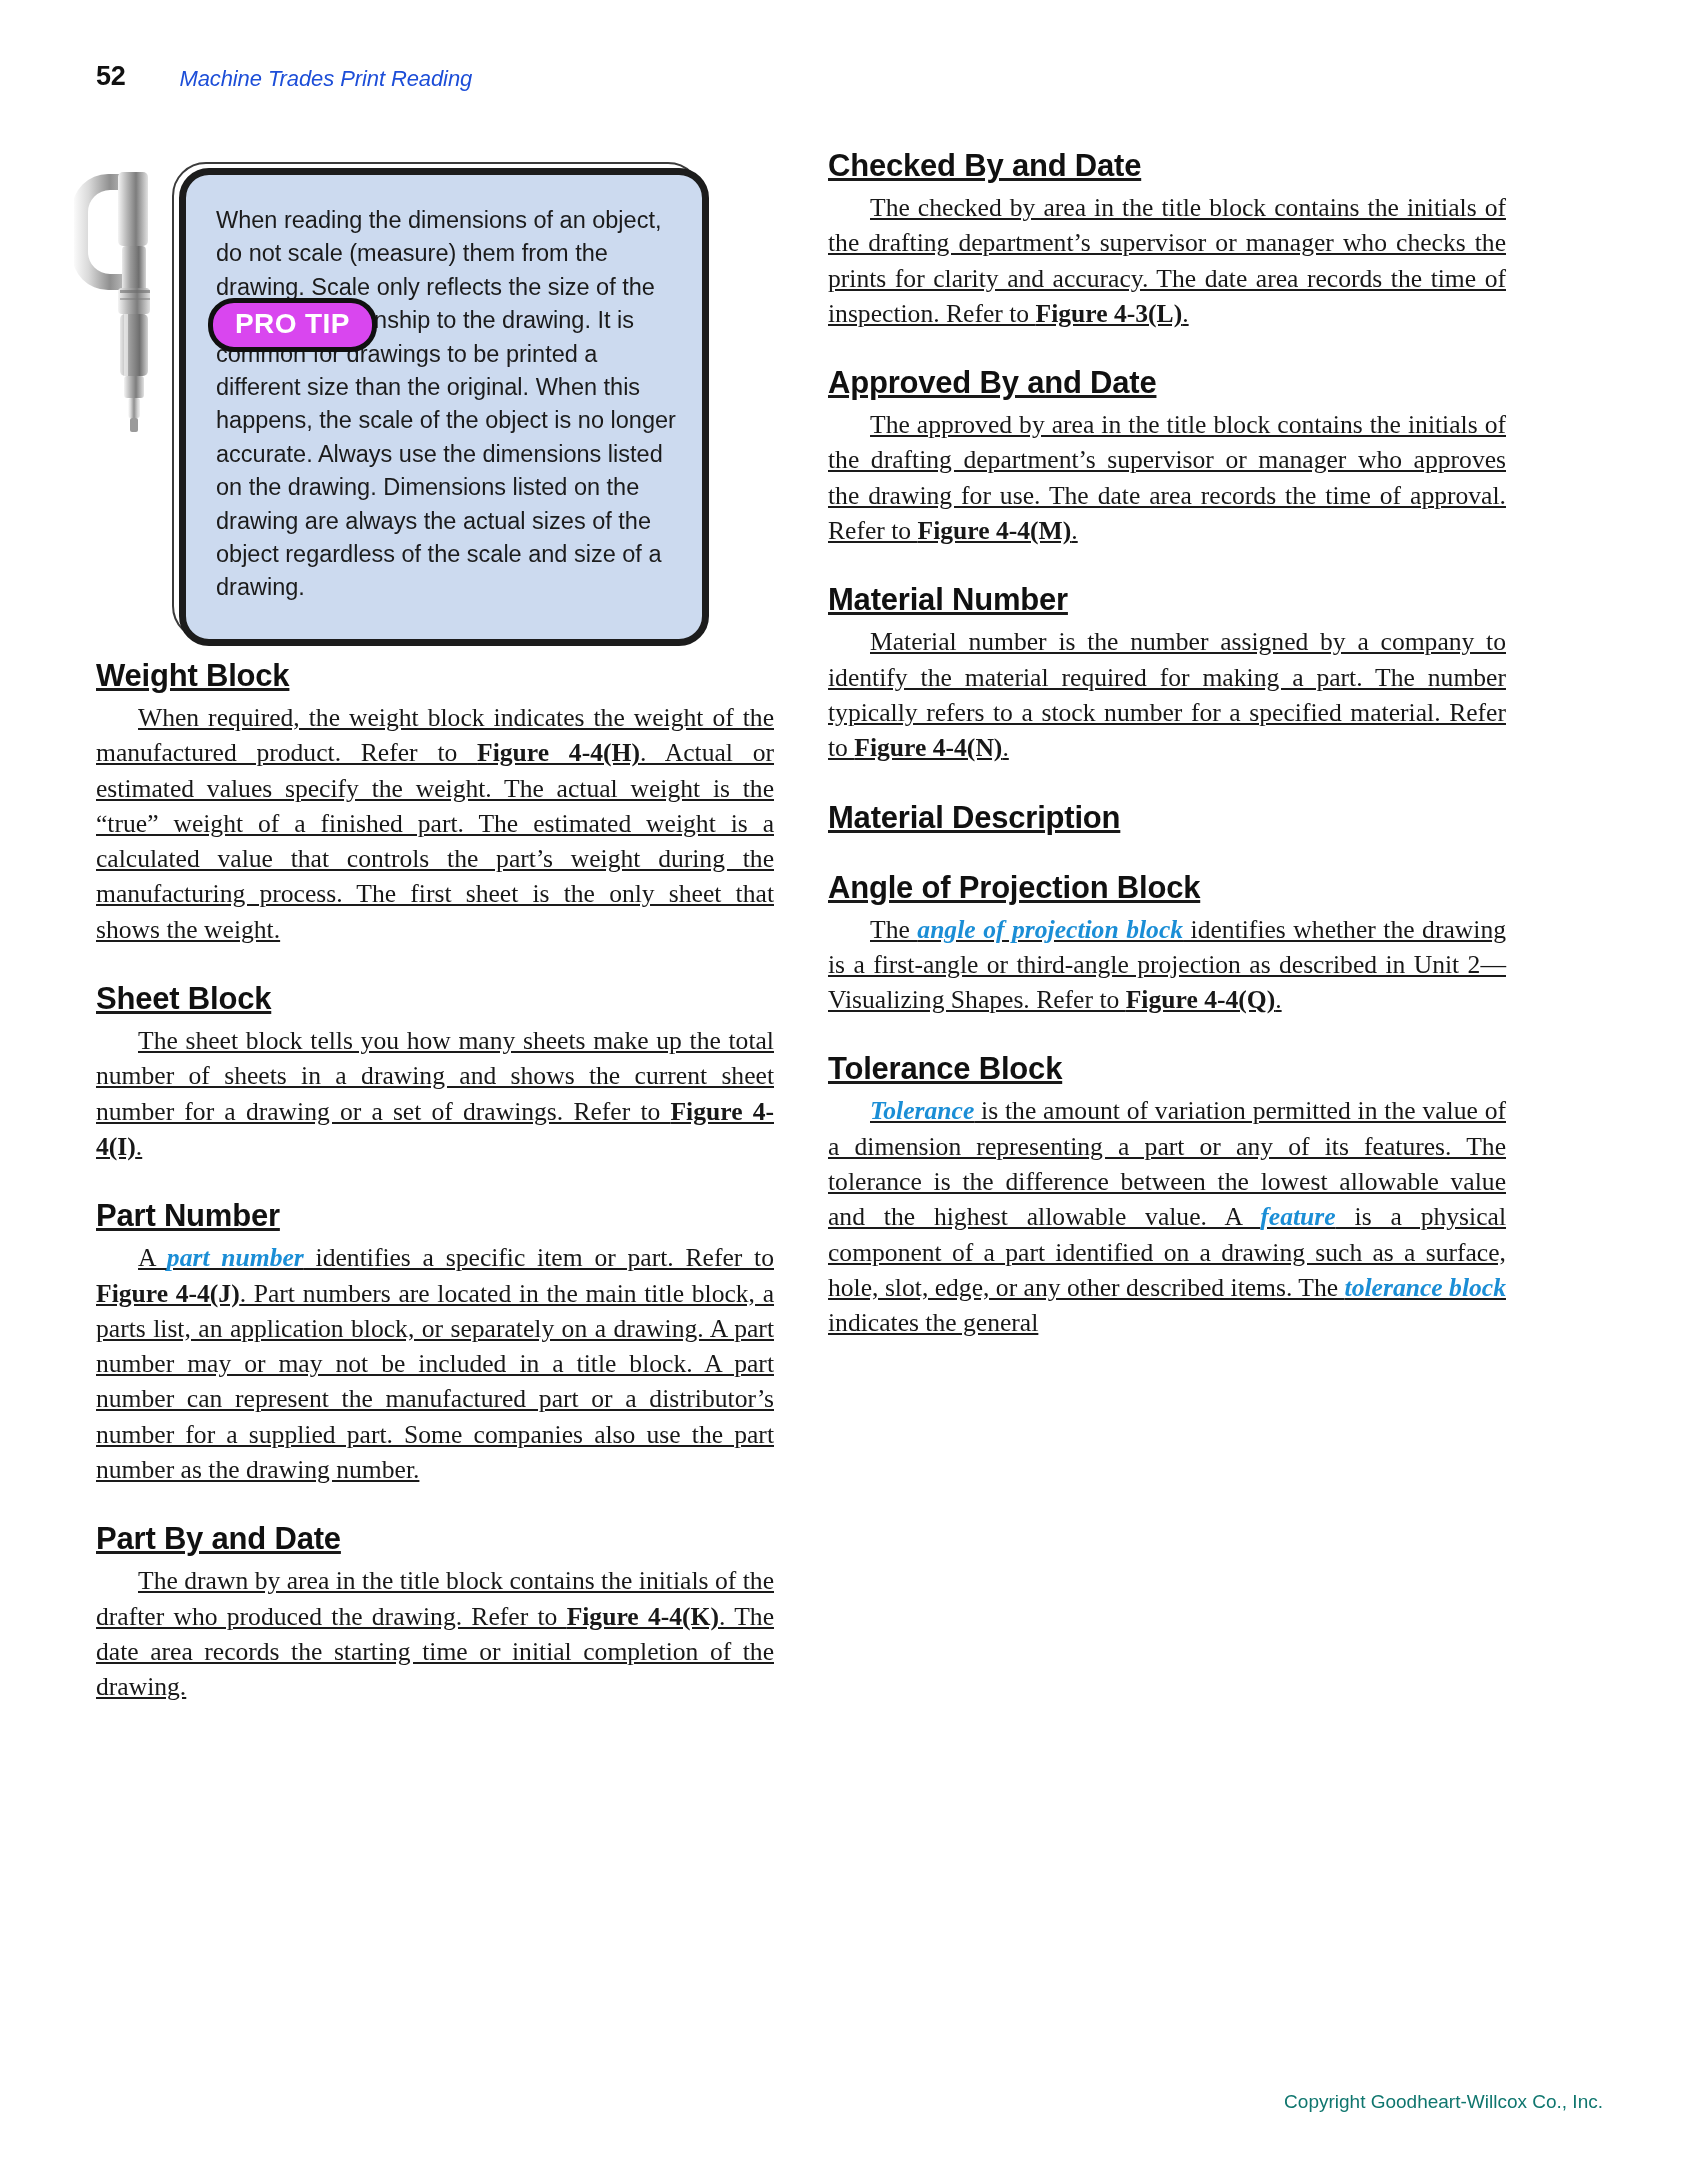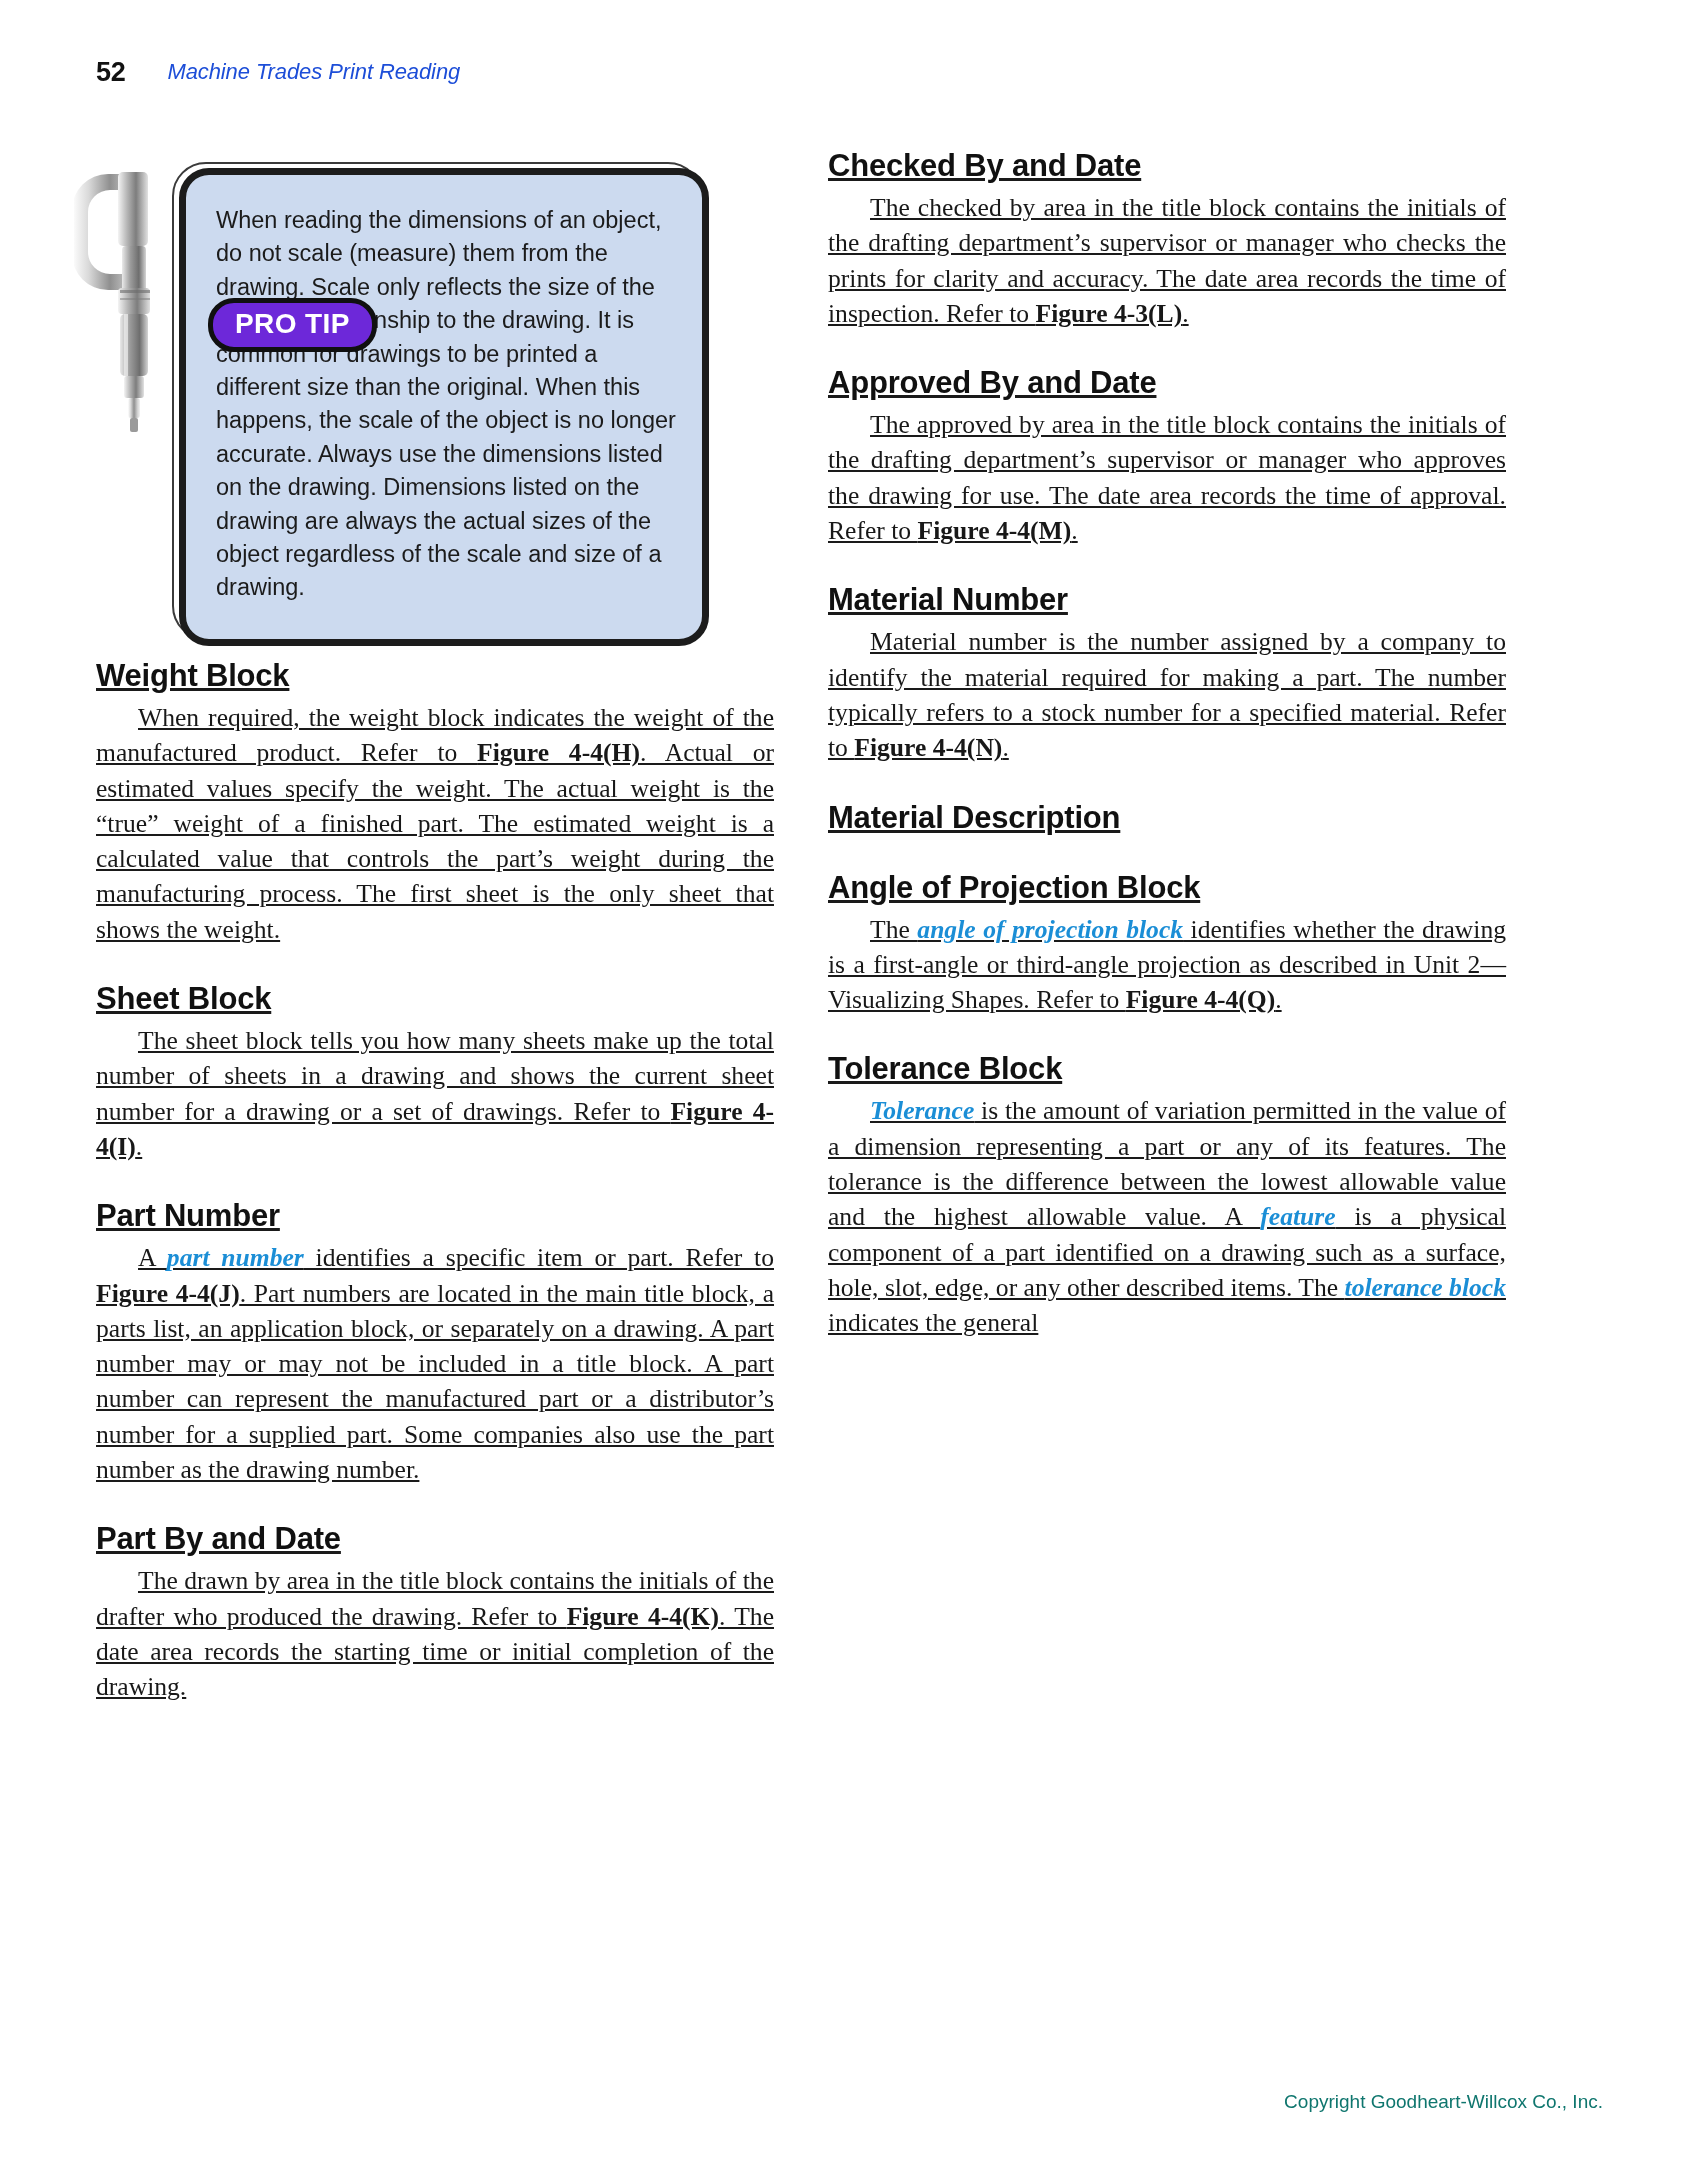--- a/index.html
+++ b/index.html
@@ -23,22 +23,22 @@
   }
 
   
   .runhead {
     position: absolute;
     top: 52px;
     left: 96px;
     right: 96px;
     height: 40px;
     display: flex;
-    align-items: center;
-    gap: 42px;
+    align-items: flex-end;
+    gap: 54px;
   }
   .folio {
     font-family: "Liberation Sans", sans-serif;
     font-weight: bold;
     font-size: 27px;
     letter-spacing: -0.3px;
     color: #111;
   }
   .runtitle {
     font-family: "Liberation Sans", sans-serif;
@@ -112,21 +112,21 @@
     line-height: 33.4px;
     color: #1b1b1b;
     text-align: left;
     z-index: 3;
   }
   .protip-badge {
     position: absolute;
     left: 112px;
     top: 150px;
     z-index: 4;
-    background: #6d28d9;
+    background: #d946ef;
     border: 5px solid #101010;
     border-radius: 26px;
     color: #ffffff;
     font-family: "Liberation Sans", sans-serif;
     font-weight: bold;
     font-size: 28px;
     letter-spacing: 0.4px;
     padding: 7px 22px 9px 22px;
     line-height: 1;
   }

